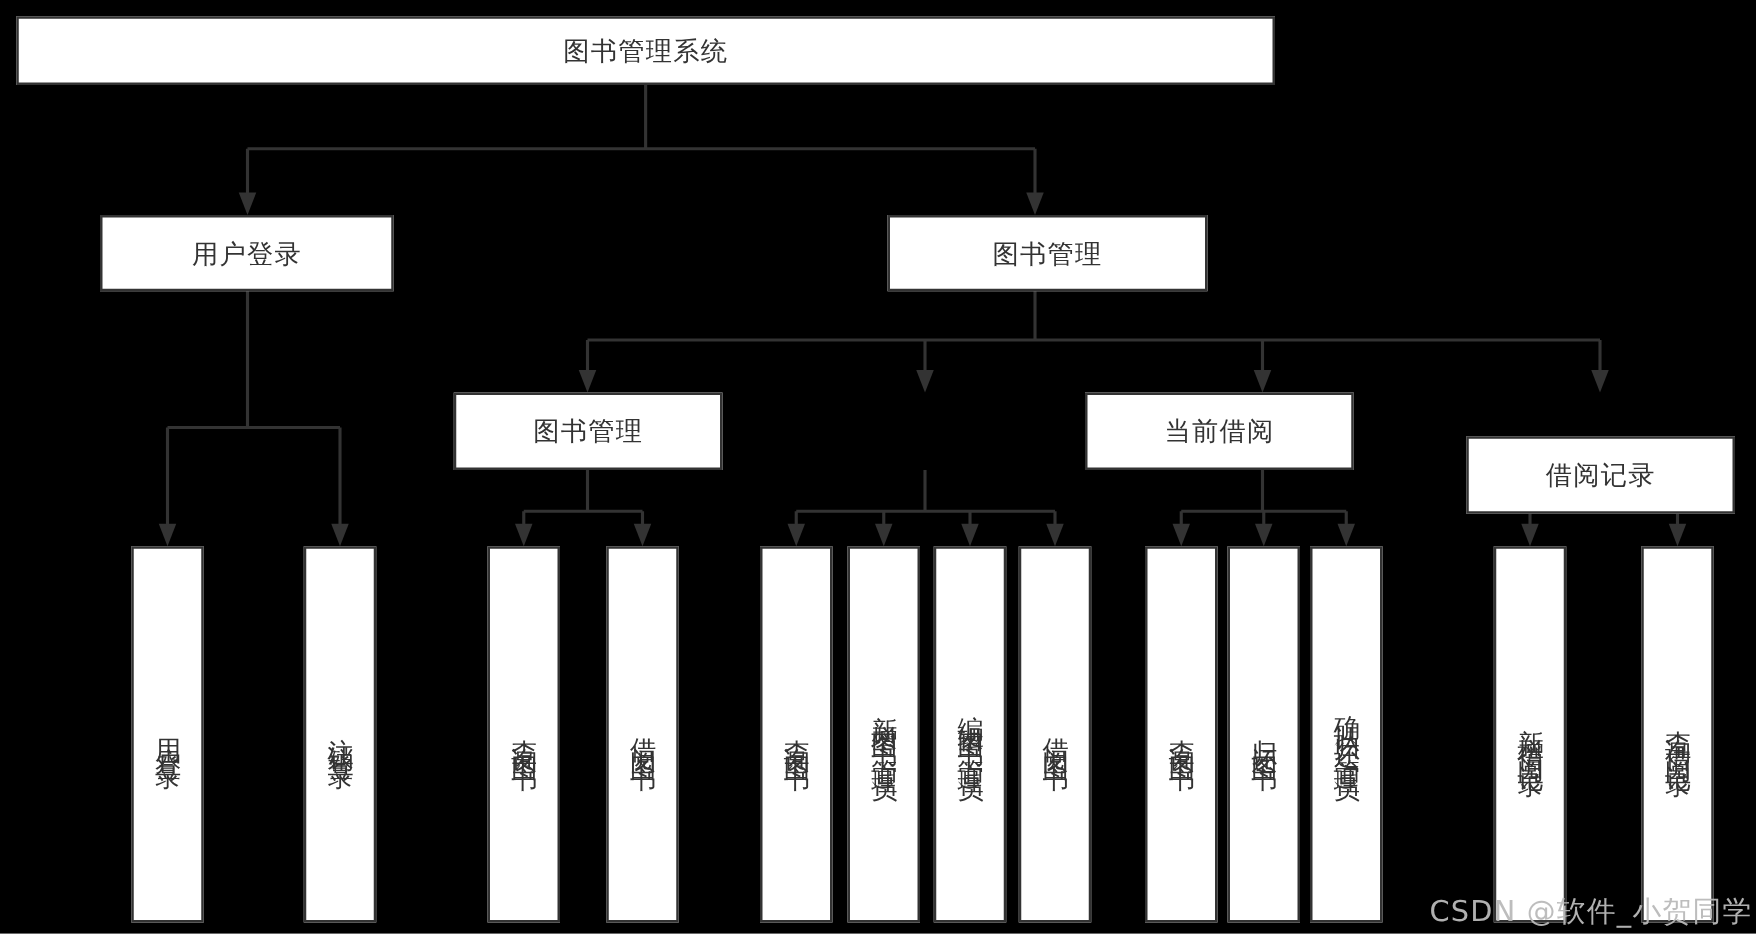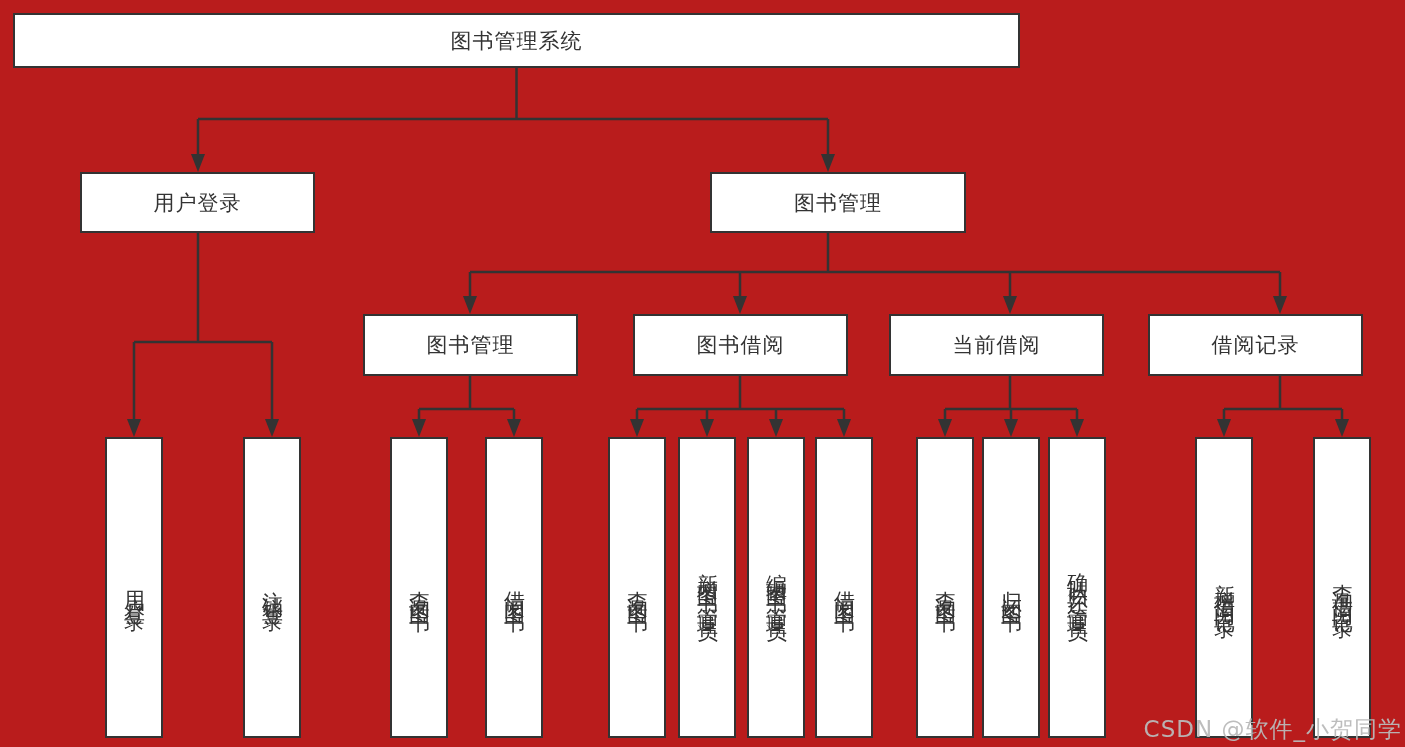--- a/index.html
+++ b/index.html
@@ -4,21 +4,21 @@
 <style>
   html, body {
     margin: 0;
     padding: 0;
     background: #ffffff;
   }
   #stage {
     position: relative;
     width: 1405px;
     height: 747px;
-    background: #b91c1c;
+    background: #000000;
     overflow: hidden;
     font-family: "DejaVu Sans", "Liberation Sans", sans-serif;
     color: #333333;
   }
   #connectors {
     position: absolute;
     left: 0;
     top: 0;
     z-index: 0;
   }
@@ -46,22 +46,22 @@
     line-height: 1;
     color: #333333;
   }
   
   .n-root      { left: 13px;   top: 13px;  width: 1007px; height: 55px; }
   .n-login     { left: 80px;   top: 172px; width: 235px;  height: 61px; }
   .n-mgmt      { left: 710px;  top: 172px; width: 256px;  height: 61px; }
   .lvl3        { top: 314px; height: 62px; width: 215px; }
   .n-newbook   { left: 363px;  }
   .n-borrow    { left: 633px;  }
-  .n-current   { left: 889px;  }
-  .n-records   { left: 1148px; }
+  .n-current   { left: 868px;  }
+  .n-records   { left: 1173px; margin-top: 35px; }
   .leaf        { top: 437px; height: 301px; width: 58px; }
   .l1  { left: 105px;  }
   .l2  { left: 243px;  }
   .l3  { left: 390px;  }
   .l4  { left: 485px;  }
   .l5  { left: 608px;  }
   .l6  { left: 678px;  }
   .l7  { left: 747px;  }
   .l8  { left: 815px;  }
   .l9  { left: 916px;  }
@@ -136,23 +136,20 @@
   <div class="box n-login">
     <span class="hlabel">用户登录</span>
   </div>
   <div class="box n-mgmt">
     <span class="hlabel">图书管理</span>
   </div>
 
   <div class="box lvl3 n-newbook">
     <span class="hlabel">图书管理</span>
   </div>
-  <div class="box lvl3 n-borrow">
-    <span class="hlabel">图书借阅</span>
-  </div>
   <div class="box lvl3 n-current">
     <span class="hlabel">当前借阅</span>
   </div>
   <div class="box lvl3 n-records">
     <span class="hlabel">借阅记录</span>
   </div>
 
   <div class="box leaf l1">
     <span class="vlabel">用户登录</span>
   </div>

